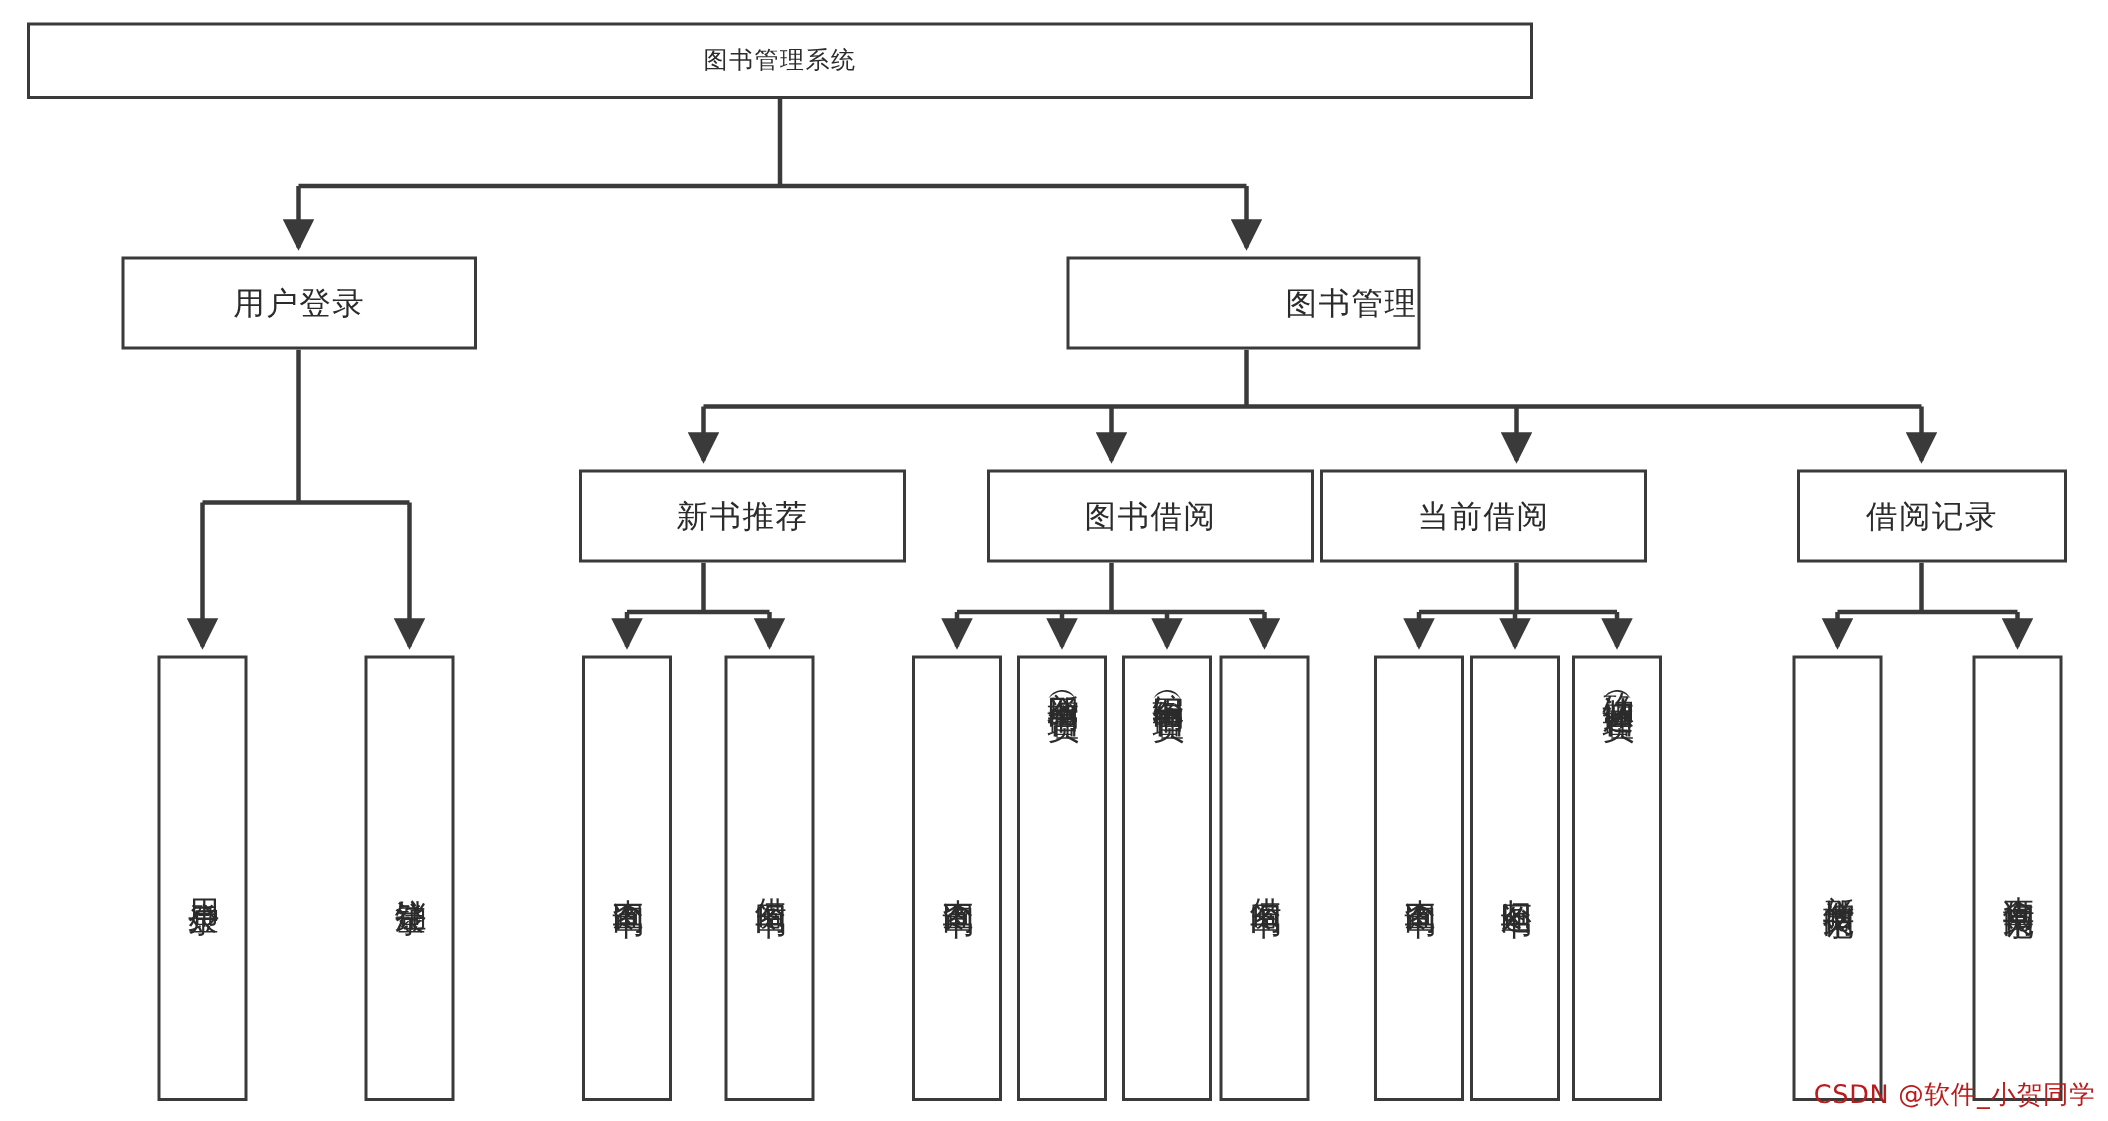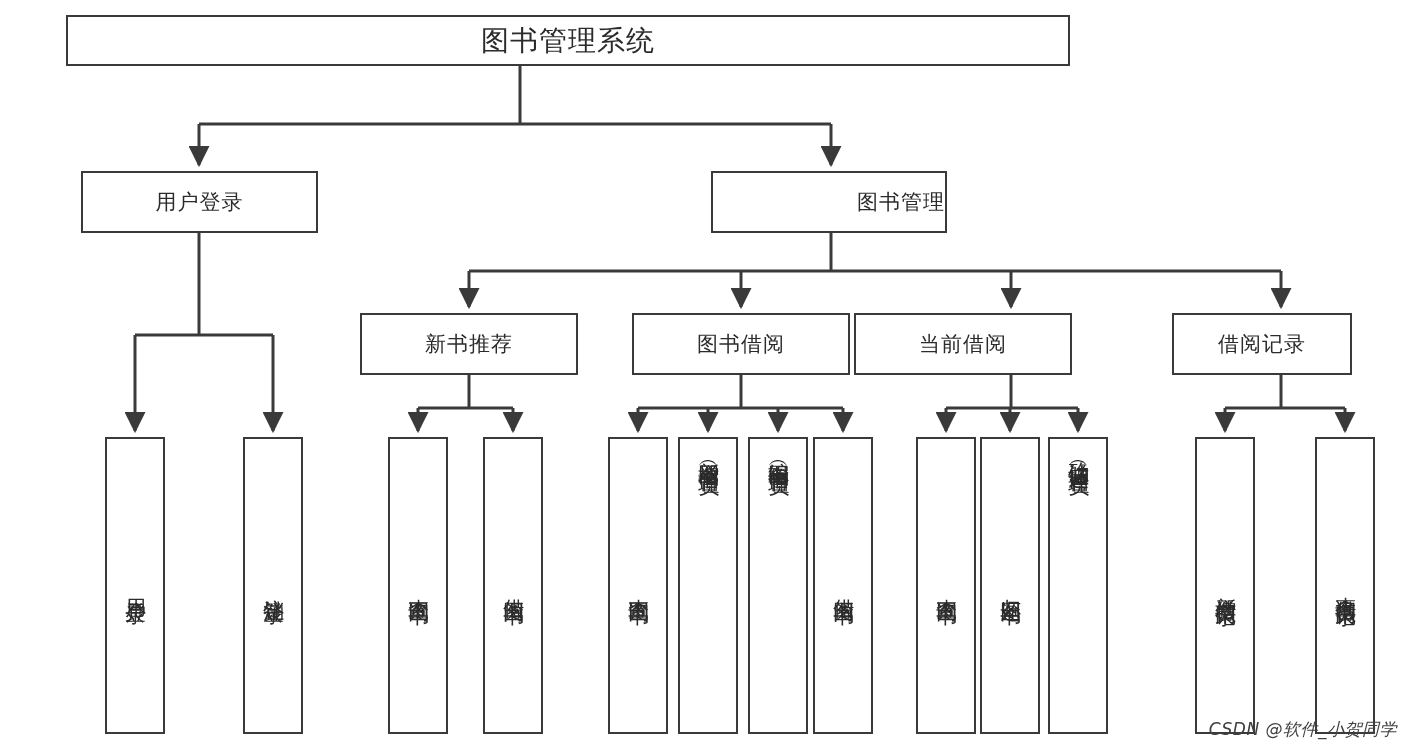--- a/index.html
+++ b/index.html
@@ -31,31 +31,31 @@
     background: #ffffff;
     border: 2px solid #3a3a3a;
     display: flex;
     align-items: center;
     justify-content: center;
     color: #2b2b2b;
     text-align: center;
     z-index: 2;
   }
   .node.root {
-    font-size: 28px;
+    font-size: 16px;
     letter-spacing: 1px;
-    margin-left: 48px;
   }
   .node.level2 {
     font-size: 21px;
     letter-spacing: 1px;
   }
   .node.level3 {
     font-size: 21px;
     letter-spacing: 1px;
+    margin-left: 26px;
   }
   .node.leaf {
     font-size: 21px;
     align-items: flex-start;
     padding-top: 0;
   }
   .vtext {
     writing-mode: vertical-rl;
     text-orientation: upright;
     line-height: 1.32;
@@ -73,25 +73,24 @@
   .leaf-inner.top {
     align-items: flex-start;
     padding-top: 6px;
     box-sizing: border-box;
   }
   #watermark {
     position: absolute;
     right: 8px;
     bottom: 6px;
     font-size: 17px;
-    color: #404040;
+    color: #b91c1c;
     letter-spacing: 0.5px;
     z-index: 3;
     white-space: nowrap;
-    font-style: italic;
   }
 </style>
 </head>
 <body>
 
 <div id="canvas">
 
   <svg id="wires" viewBox="0 0 1405 747" xmlns="http://www.w3.org/2000/svg">
     <defs>
       <marker id="arrow" viewBox="0 0 10 10" refX="9" refY="5" markerWidth="7" markerHeight="7" orient="auto-start-reverse">

